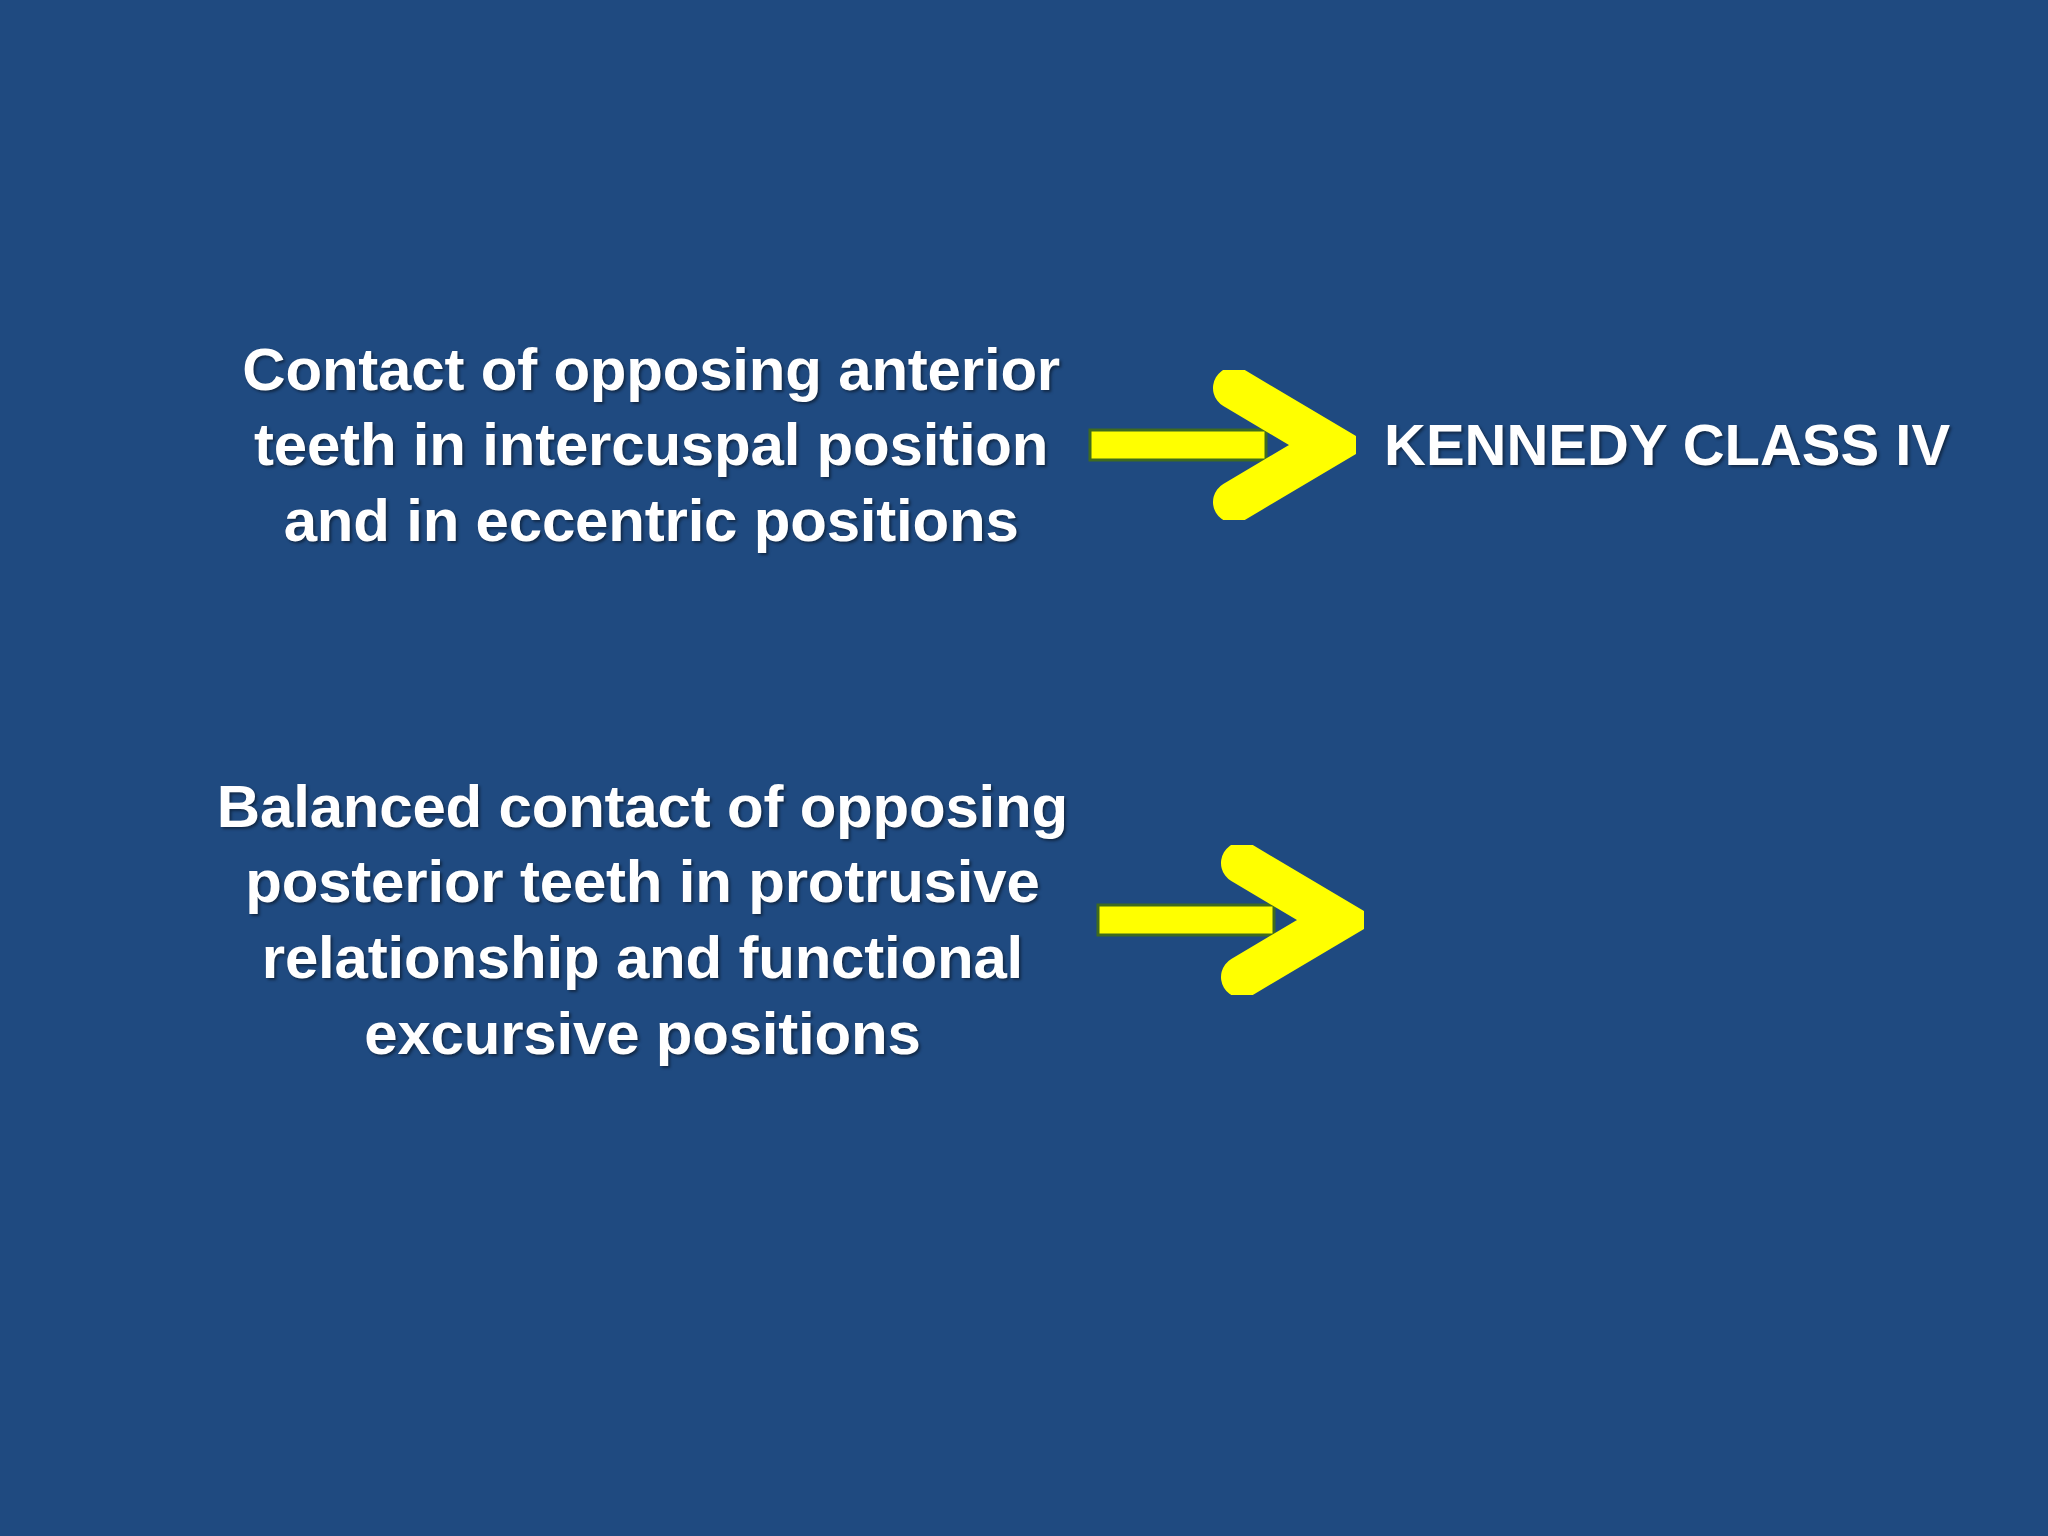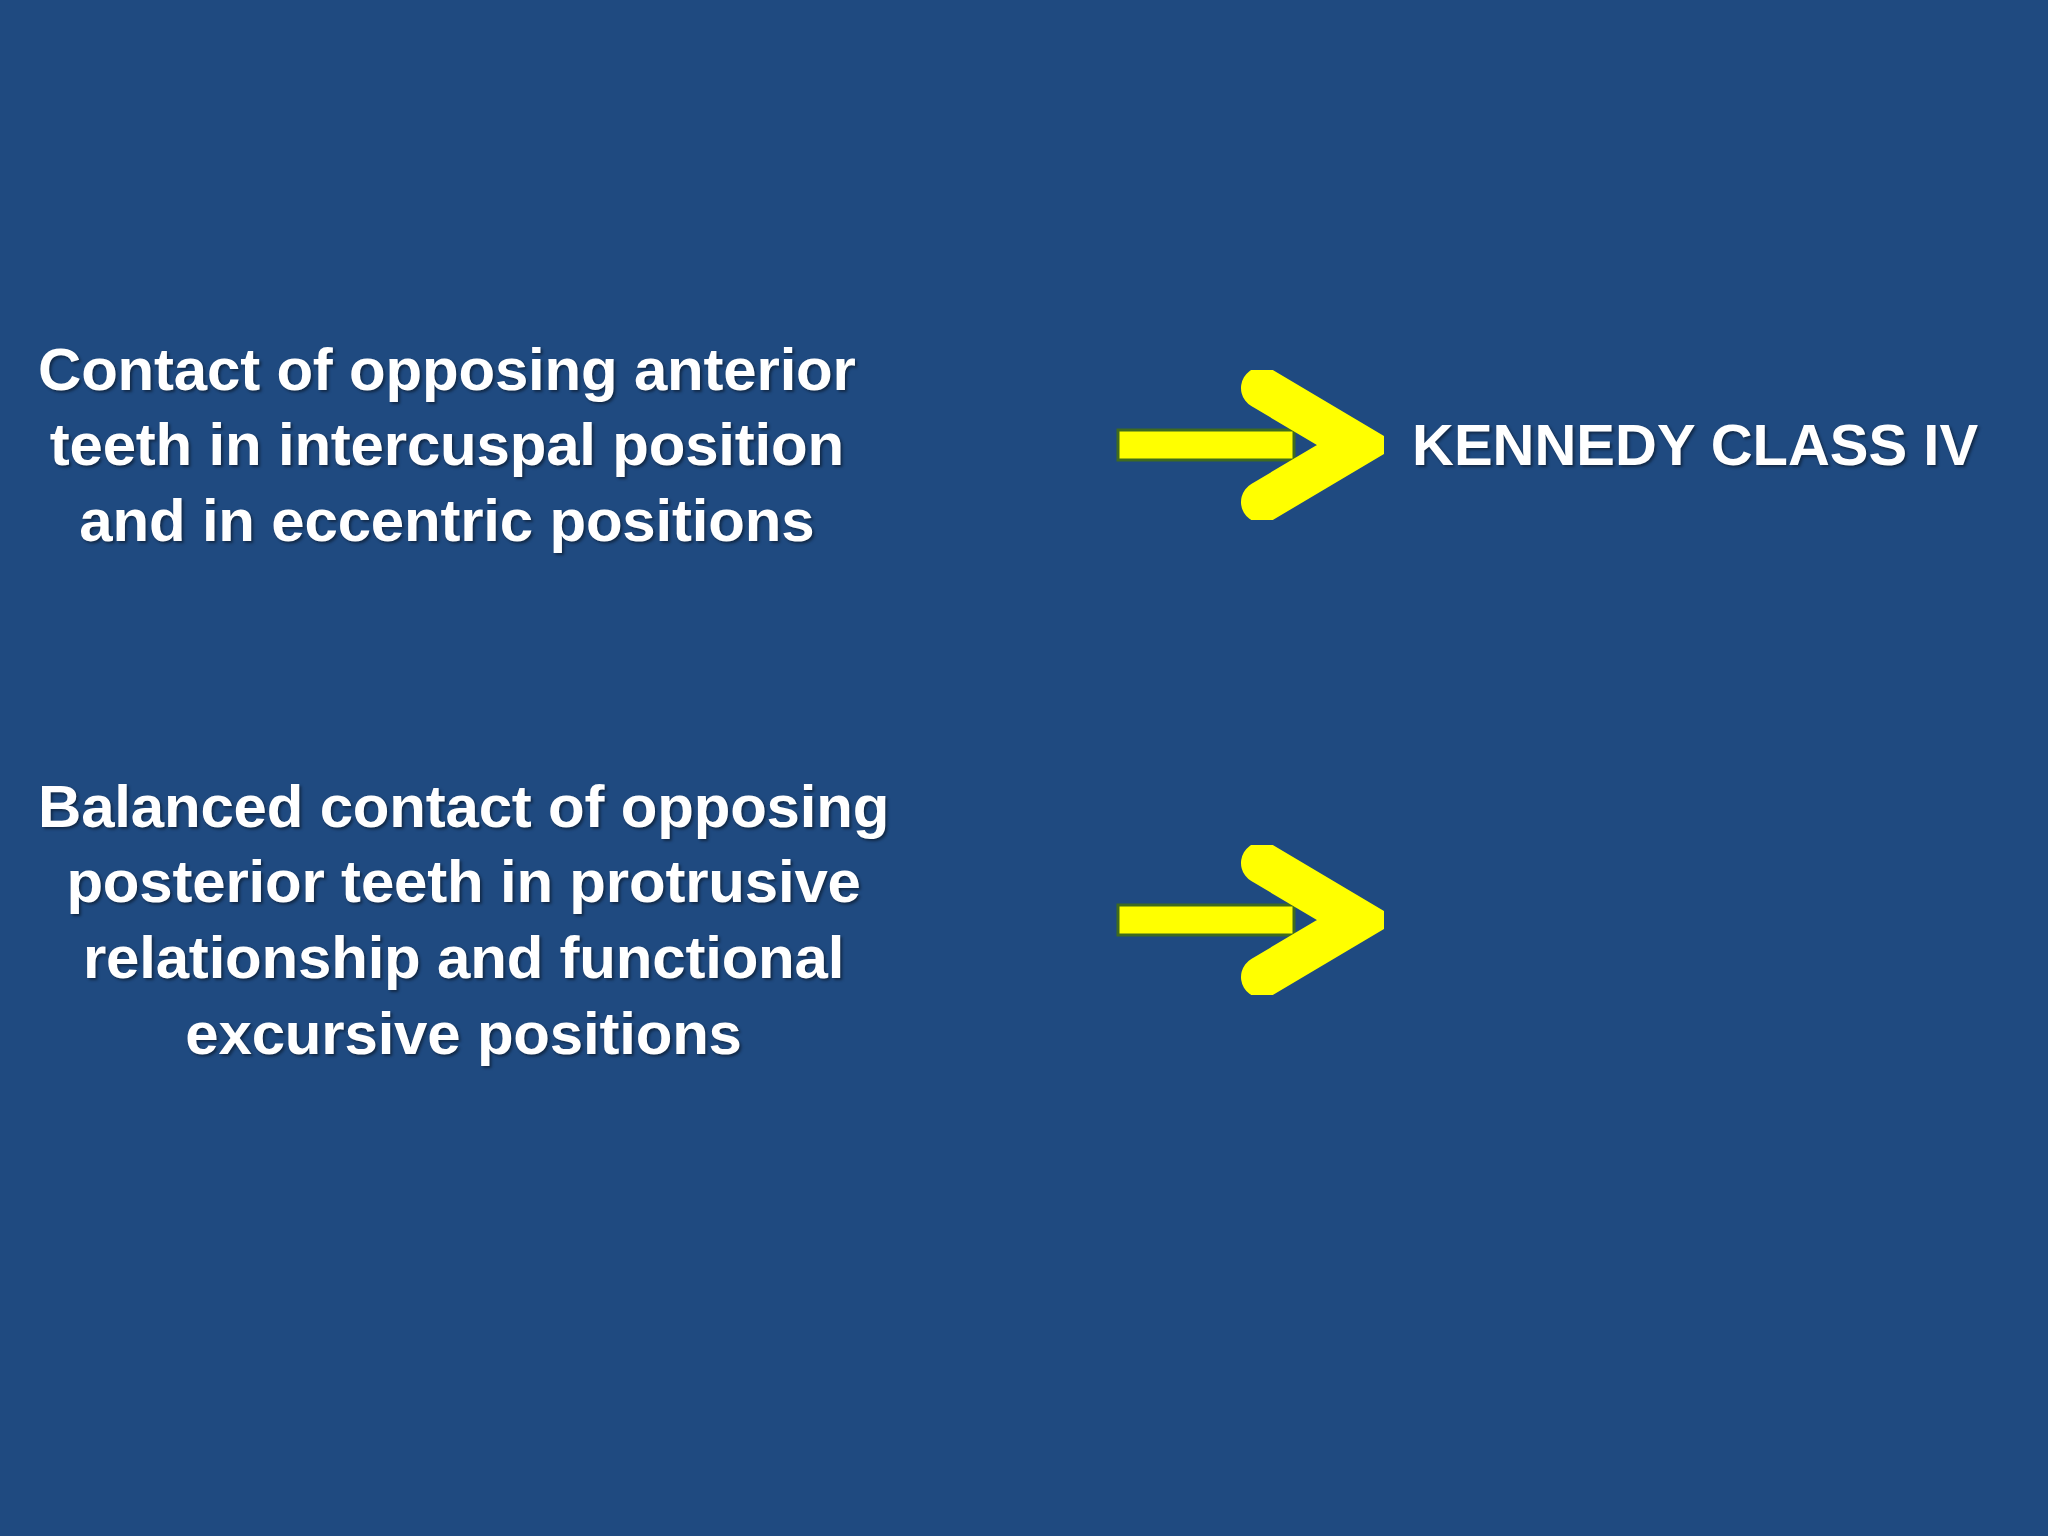--- a/index.html
+++ b/index.html
@@ -33,30 +33,29 @@
 
   
   .row {
     position: absolute;
     display: flex;
     flex-direction: row;
     align-items: center;
   }
 
   .row-1 { left: 0px;  top: 290px; width: 2048px; height: 310px; }
-  .row-2 { left: 0px;  top: 660px; width: 1740px; height: 520px; }
+  .row-2 { left: 8px;  top: 660px; width: 1740px; height: 520px; }
 
   .left-cell {
     width: 1070px;
     display: flex;
-    justify-content: flex-start;
+    justify-content: flex-end;
     align-items: center;
     padding: 0 10px;
     box-sizing: border-box;
-    margin-left: 28px;
   }
 
   .arrow-cell {
     width: 300px;
     display: flex;
     justify-content: center;
     align-items: center;
   }
 
   .right-cell {

